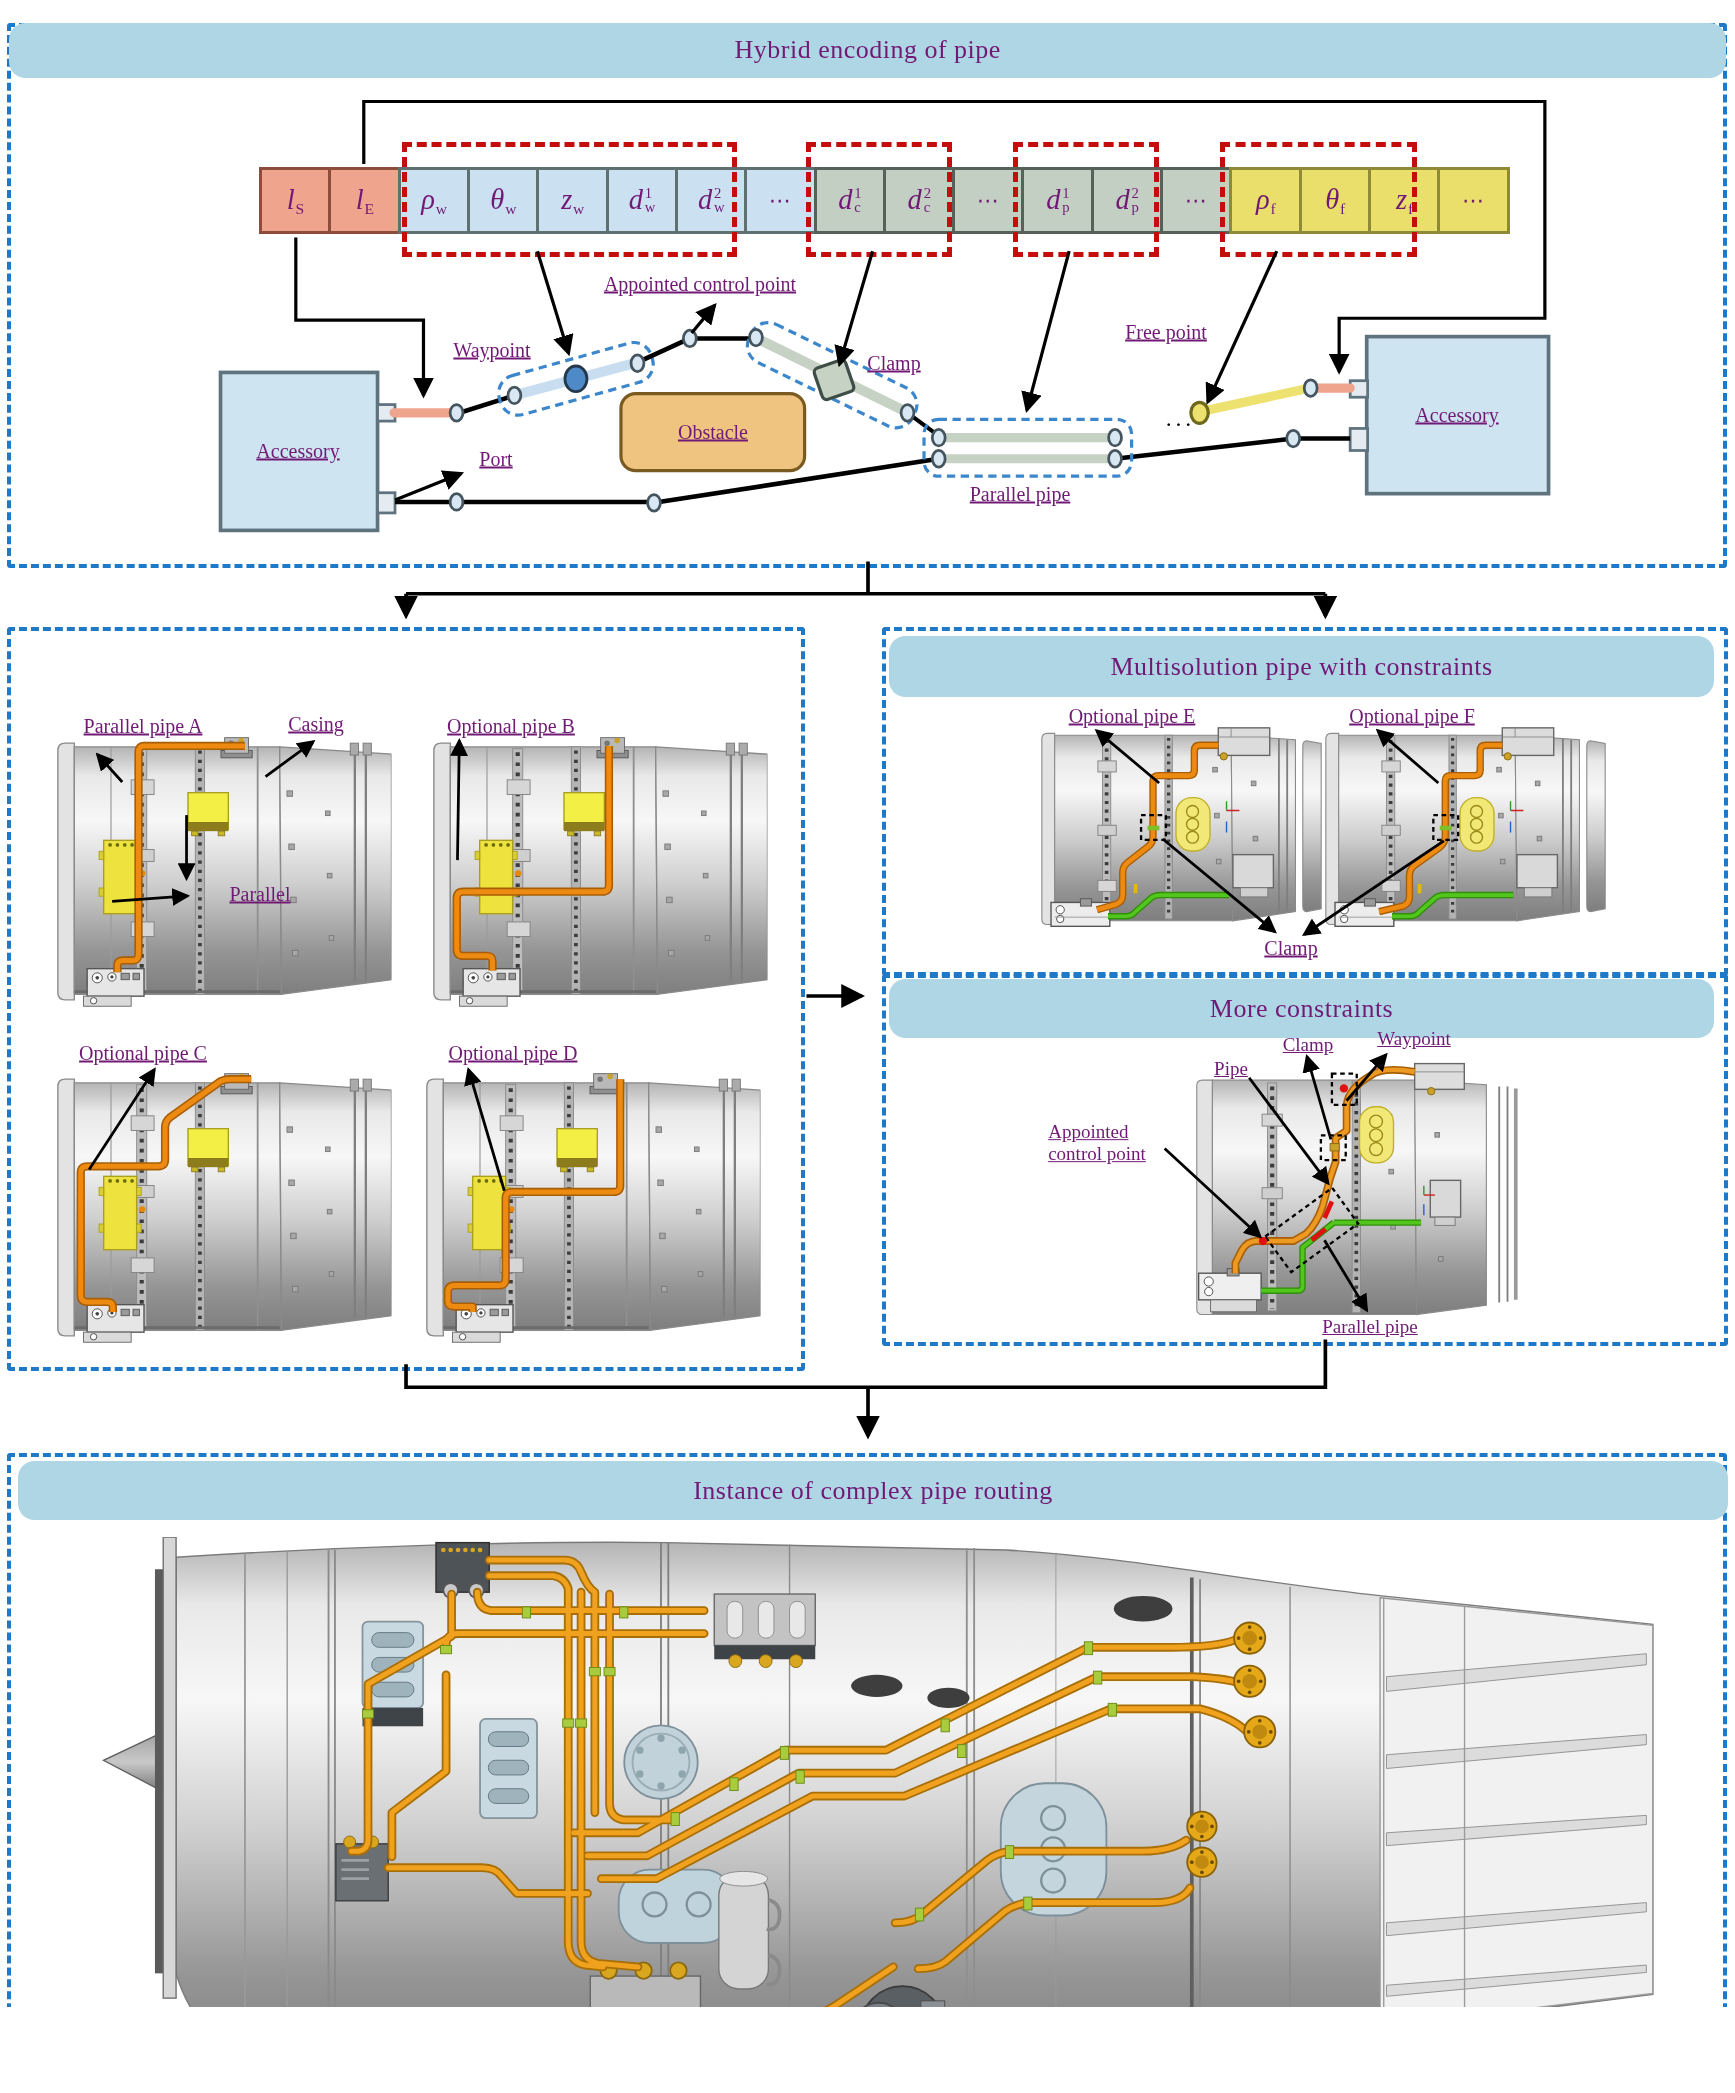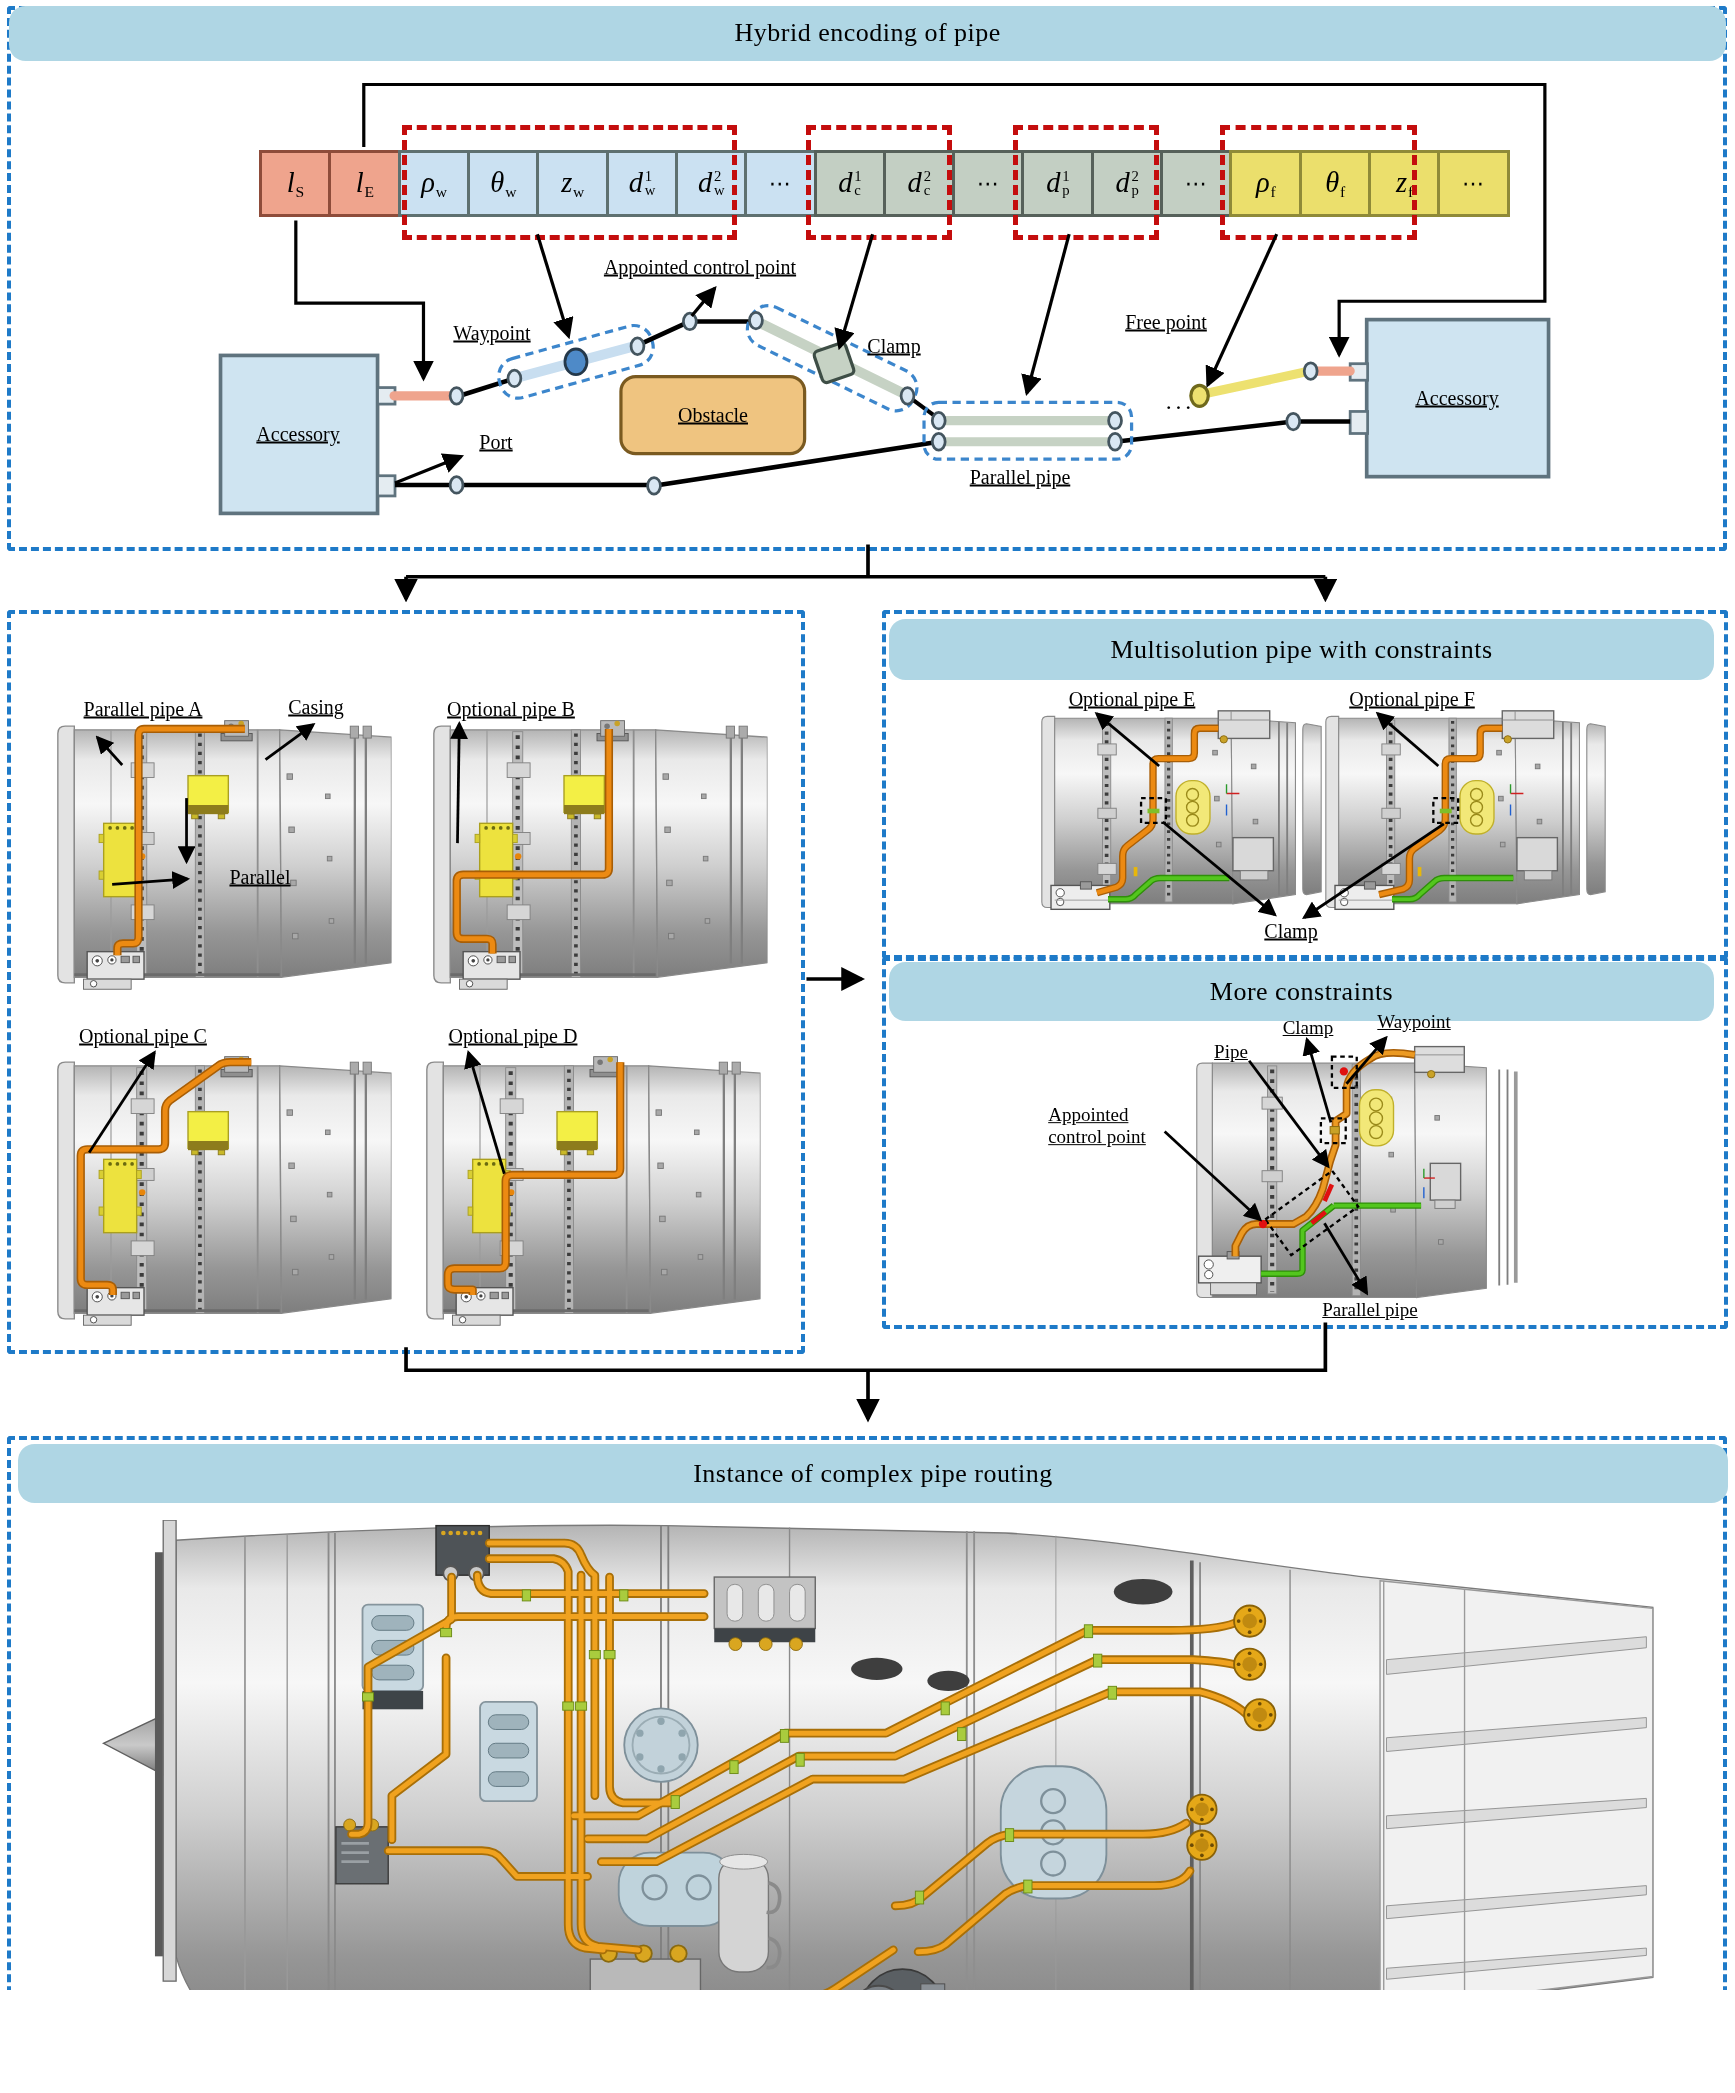--- a/index.html
+++ b/index.html
@@ -1,17 +1,17 @@
 <!DOCTYPE html>
 <html style="font-size:14.7px"><head>
 <meta charset="utf-8">
 <style>
   html,body{margin:0;padding:0;background:#fff;}
   .stage{position:relative;width:1736px;height:1990px;background:#fff;overflow:hidden;
-         font-family:"Liberation Serif",serif;color:#000000;}
+         font-family:"Liberation Serif",serif;color:#701a75;margin-top:17px;}
   .panel{position:absolute;border:4.6px dashed #1E7AC8;border-radius:3.7px;background:transparent;}
   .hdr{position:absolute;background:#AFD6E4;border-radius:16.5px;display:flex;align-items:center;justify-content:center;
        font-size:26px;letter-spacing:0.5px;}
   .lbl{position:absolute;transform:translate(-50%,-50%);font-size:20px;white-space:nowrap;z-index:40;text-decoration:underline;}
   .lbl.small{font-size:19px;}
   .lbl.two{white-space:pre-line;text-align:left;line-height:1.15;}
   
   .cells{position:absolute;left:259px;top:150px;display:flex;z-index:20;}
   .cell{width:73px;height:67px;box-sizing:border-box;display:flex;align-items:center;justify-content:center;margin-left:-3.7px;}
   .cell:first-child{margin-left:0;}
@@ -685,21 +685,21 @@
       <path d="M 1449,1222 L 1423,1132" marker-end="url(#ah)"></path>
       <path d="M 1466,1180 L 1509,1130" marker-end="url(#ah)"></path>
       <path d="M 1268,1232 L 1372,1328" marker-end="url(#ah)"></path>
       <path d="M 1442,1332 L 1488,1408" marker-end="url(#ah)"></path>
     </g>
   </svg>
 
   <div class="lbl" style="left:492px;top:333px">Waypoint</div>
   <div class="lbl" style="left:700px;top:267px">Appointed control point</div>
   <div class="lbl" style="left:894px;top:346px">Clamp</div>
-  <div class="lbl" style="left:1166px;top:322px">Free point</div>
+  <div class="lbl" style="left:1166px;top:315px">Free point</div>
   <div class="lbl" style="left:1020px;top:477px">Parallel pipe</div>
   <div class="lbl" style="left:496px;top:442px">Port</div>
   <div class="lbl" style="left:713px;top:415px">Obstacle</div>
   <div class="lbl" style="left:298px;top:434px">Accessory</div>
   <div class="lbl" style="left:1457px;top:398px">Accessory</div>
 
   <div class="lbl" style="left:143px;top:709px">Parallel pipe A</div>
   <div class="lbl" style="left:316px;top:707px">Casing</div>
   <div class="lbl" style="left:260px;top:877px">Parallel</div>
   <div class="lbl" style="left:511px;top:709px">Optional pipe B</div>

